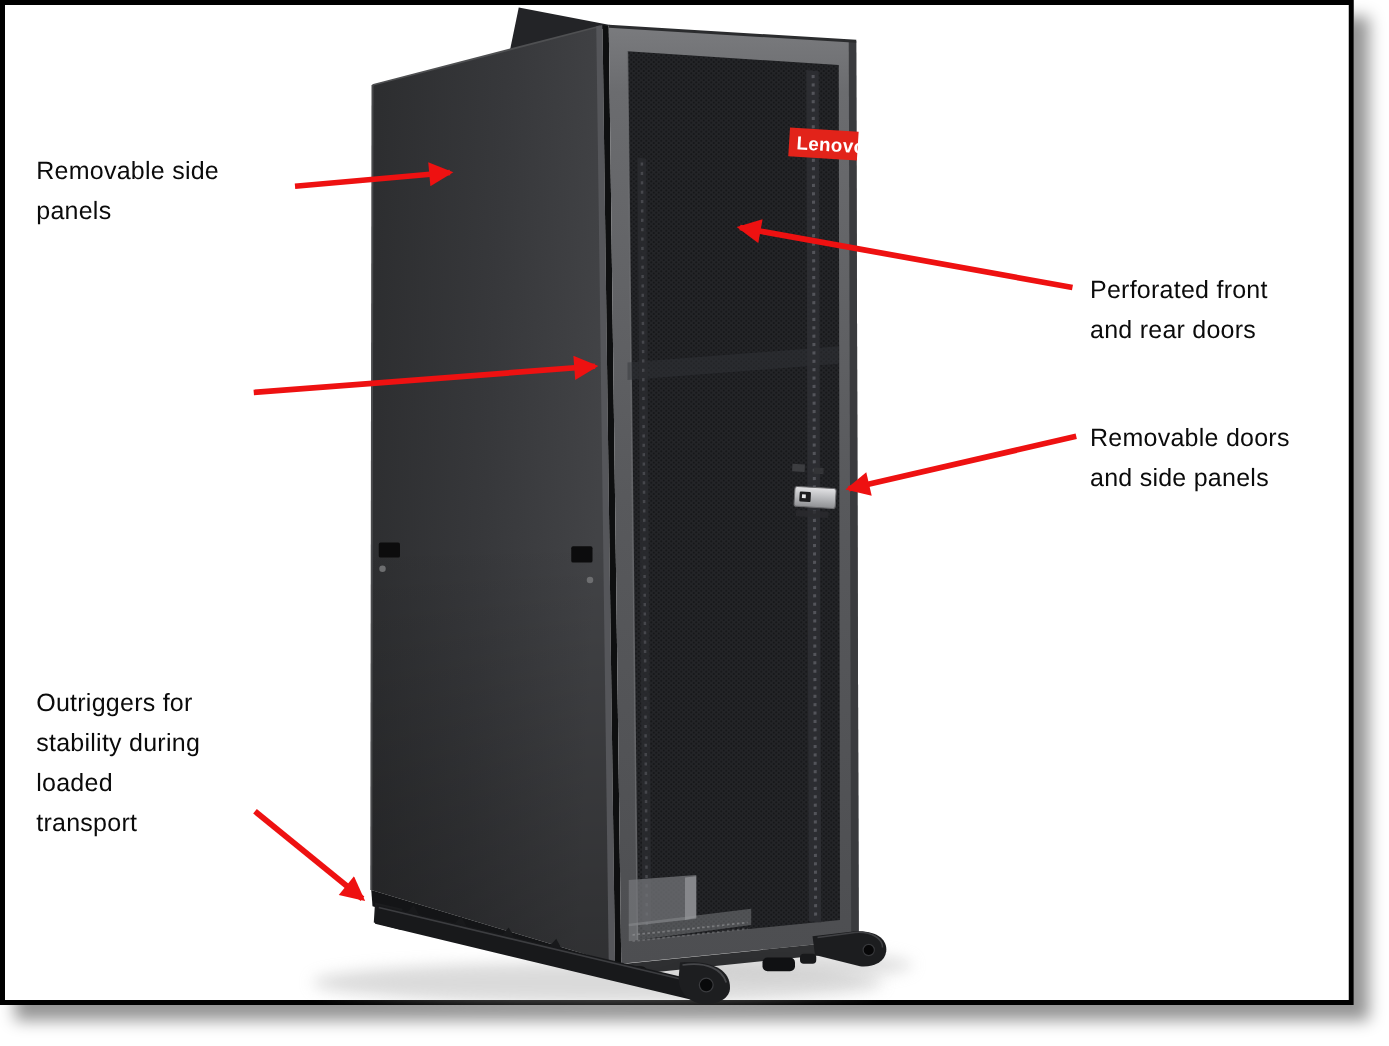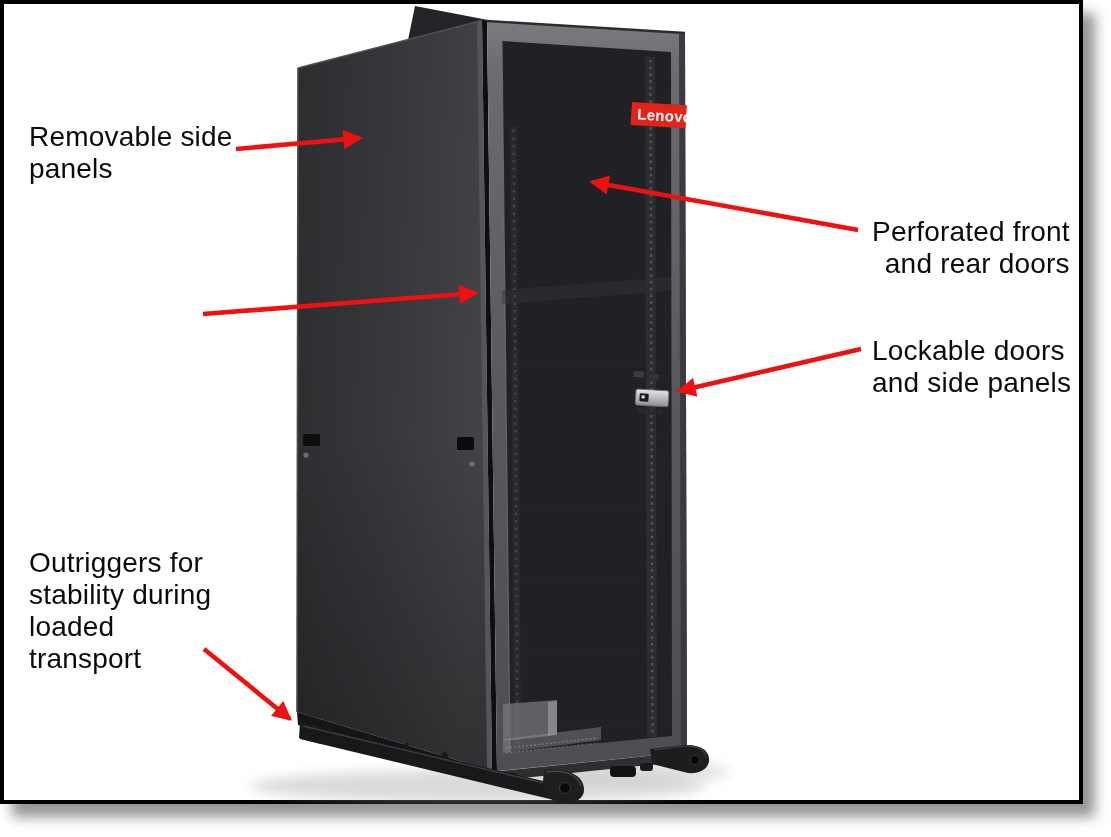--- a/index.html
+++ b/index.html
@@ -16,21 +16,21 @@
     border:4px solid var(--frame-border,#000);
     background:#ffffff;
     box-shadow:12px 13px 12px rgba(0,0,0,0.42);
   }
   .figure-svg{
     position:absolute;left:0;top:0;
     width:1111px;height:837px;
   }
   .label{
     position:absolute;
-    font-size:28px;
+    font-size:20px;
     line-height:32px;
     color:#0b0b0b;
     white-space:pre-line;
     letter-spacing:0.2px;
   }
 </style>
 </head>
 <body>
 
 <div class="canvas">
@@ -179,19 +179,19 @@
 
   <div class="label" style="left:29px;top:121px;">Removable side
 panels</div>
 
 
   <div class="label" style="left:29px;top:547px;">Outriggers for
 stability during
 loaded
 transport</div>
 
-  <div class="label" style="left:872px;top:216px;text-align:right;">Perforated front
+  <div class="label" style="left:872px;top:216px;">Perforated front
 and rear doors</div>
 
-  <div class="label" style="left:872px;top:335px;">Lockable doors
+  <div class="label" style="left:872px;top:335px;">Removable doors
 and side panels</div>
 
 </div>
 
 </body></html>

